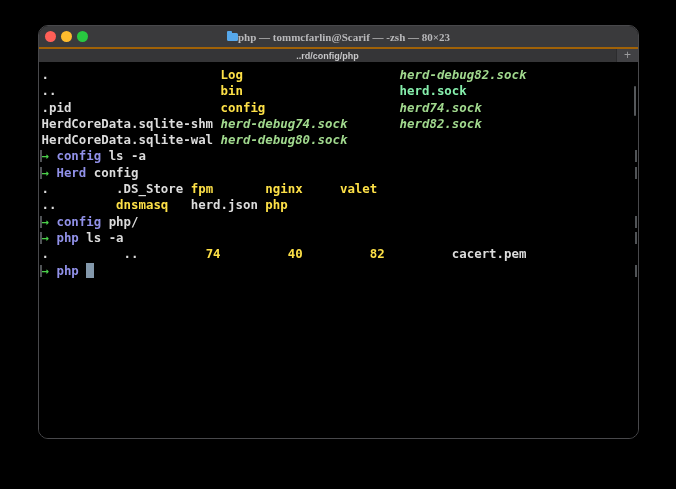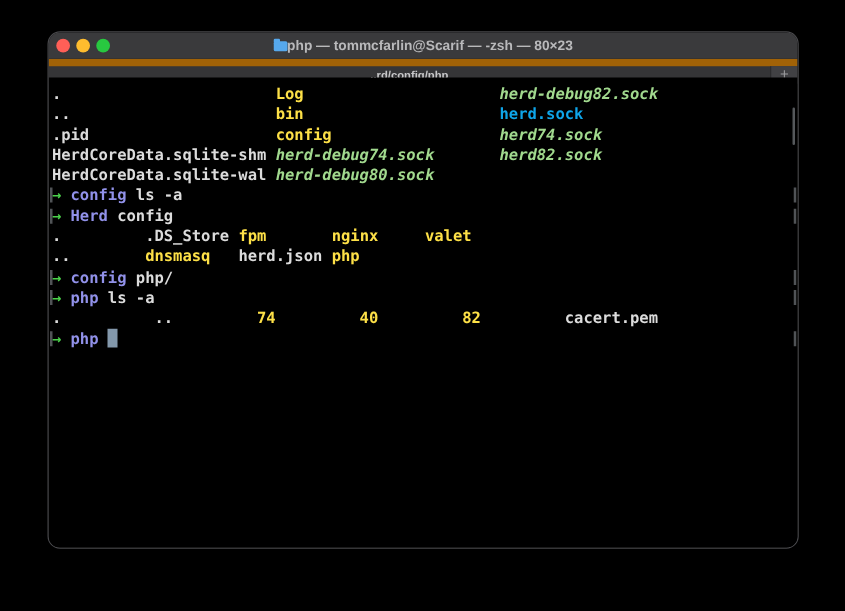--- a/index.html
+++ b/index.html
@@ -10,40 +10,40 @@
     background:#000;border:1px solid #48484b;border-radius:10px;overflow:hidden;
     box-shadow:0 18px 40px rgba(0,0,0,.65), inset 0 1px 0 rgba(255,255,255,.08);
   }
 
   .titlebar{position:relative;height:21px;background:#3a3a3c;display:flex;align-items:center;justify-content:center;}
   .lights{position:absolute;left:6px;top:5px;display:flex;gap:5px;}
   .light{width:11px;height:11px;border-radius:50%;}
   .light.red{background:#ff5f57;}
   .light.yellow{background:#febc2e;}
   .light.green{background:#28c840;}
-  .title{display:flex;align-items:center;font-size:11px;font-weight:bold;color:#b9b9bb;}
+  .title{display:flex;align-items:center;font-size:11px;font-weight:bold;color:#b9b9bb;font-family:Liberation Serif, serif;}
   .folder-ic{position:relative;width:11px;height:8px;background:#56a8ec;border-radius:1.5px;display:inline-block;}
   .folder-ic::before{content:"";position:absolute;top:-2px;left:0;width:5px;height:3px;background:#56a8ec;border-radius:1px 1px 0 0;}
 
-  .tabbar{height:14px;background:#353537;border-top:6px solid #a16207;display:flex;}
+  .tabbar{height:14px;background:#353537;border-top:2px solid #a16207;display:flex;}
   .tab{flex:1;text-align:center;font-size:9px;font-weight:bold;color:#c7c7c9;line-height:14px;}
   .newtab{width:21px;background:#414144;border-left:1px solid #2c2c2e;color:#9b9b9d;
           font-size:12px;line-height:13px;text-align:center;cursor:default;}
 
   .term{
     position:absolute;top:36px;left:0;right:0;bottom:0;background:#000;
     padding:5px 0 0 2.5px;
     font-family:"DejaVu Sans Mono",monospace;font-size:12.4px;font-weight:bold;
   }
   .line{position:relative;height:16.3px;line-height:16.3px;white-space:pre;}
   .c-fg{color:#dcdcdc;}
   .c-green{color:#4ad04a;}
   .c-purple{color:#9191e9;}
   .c-cyan{color:#fde047;}
-  .c-pink{color:#0ea5e9;}
+  .c-pink{color:#86efac;}
   .c-lime{color:#a1d98e;font-style:italic;}
   .c-cursor{background:#8398ab;color:#8398ab;}
   .mark{position:absolute;top:2px;width:2px;height:12px;background:#505356;}
   .mark-l{left:-2px;}
   .mark-r{right:1px;}
   .scroll-thumb{position:absolute;right:2px;top:24px;width:2px;height:30px;background:#55585b;border-radius:2px;}
 </style>
 </head>
 <body>
 

